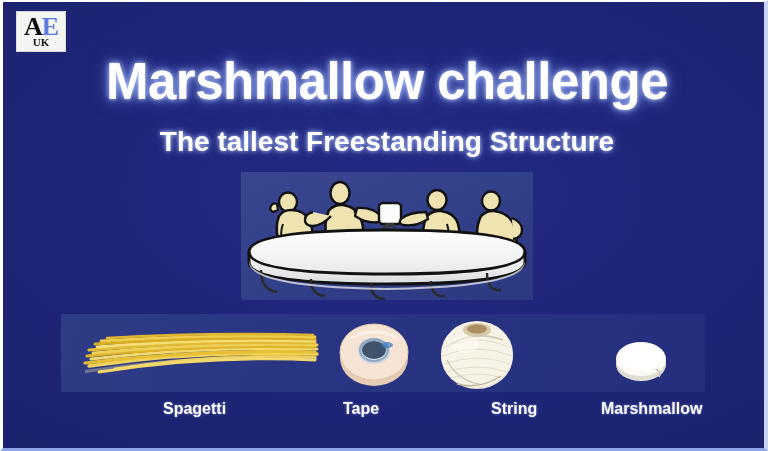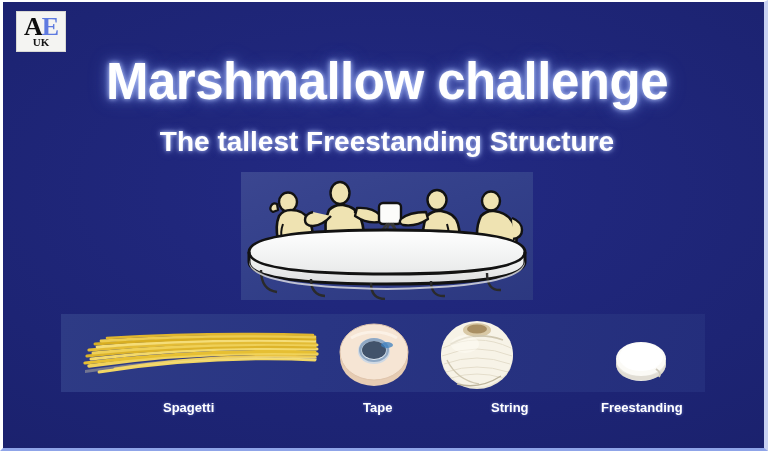--- a/index.html
+++ b/index.html
@@ -122,27 +122,27 @@
     top: 0;
     height: 78px;
   }
   .material svg { display: block; }
 
   
   .mat-label {
     position: absolute;
     top: 398px;
     color: #ffffff;
-    font-size: 13px;
+    font-size: 16px;
     font-weight: bold;
     text-shadow: 0 0 3px rgba(160,180,255,0.55);
     white-space: nowrap;
   }
   #label-spagetti   { left: 160px; }
-  #label-tape       { left: 360px; }
+  #label-tape       { left: 340px; }
   #label-string     { left: 488px; }
   #label-marshmallow{ left: 598px; }
 </style>
 </head>
 <body>
 
 <div id="slide">
 
   <div id="logo">
     <div class="ae"><span class="a">A</span><span class="e">E</span></div>
@@ -278,15 +278,15 @@
         <ellipse cx="34" cy="38" rx="12" ry="6" fill="#ffffff" opacity="0.85"></ellipse>
         <path d="M55 55 q6 4 3 8" fill="none" stroke="#cfcabc" stroke-width="2"></path>
       </svg>
     </div>
 
   </div>
 
   <div class="mat-label" id="label-spagetti">Spagetti</div>
   <div class="mat-label" id="label-tape">Tape</div>
   <div class="mat-label" id="label-string">String</div>
-  <div class="mat-label" id="label-marshmallow">Freestanding</div>
+  <div class="mat-label" id="label-marshmallow">Marshmallow</div>
 
 </div>
 
 </body></html>

